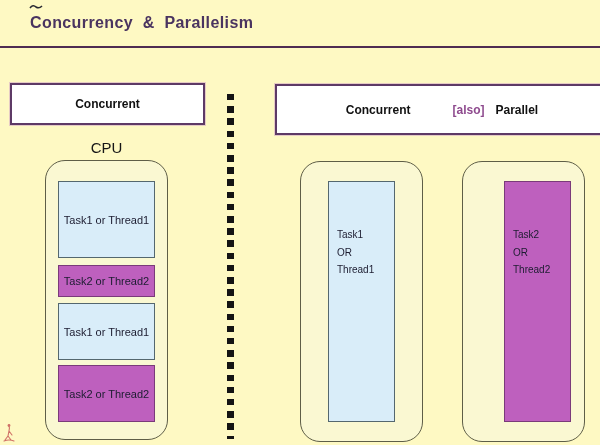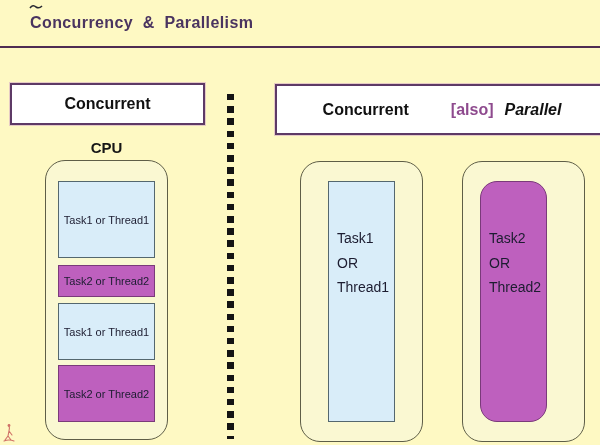--- a/index.html
+++ b/index.html
@@ -13,28 +13,28 @@
     left:30px;top:14px;font-size:16px;font-weight:bold;color:#4a3460;
     white-space:pre;letter-spacing:0.4px;
   }
   .top-mark{left:29px;top:4px;width:14px;height:6px;}
   .rule{left:0;top:46px;width:600px;height:2px;background:#4f2d52;}
   
   .hdr-box{
     background:#ffffff;border:2px solid #5e3a66;
     box-shadow:0 0 0 1px rgba(209,166,199,0.55);
     display:flex;align-items:center;justify-content:center;
-    font-size:16px;font-weight:bold;color:#111111;
+    font-size:12px;font-weight:bold;color:#111111;
   }
   .hdr-left{left:10px;top:83px;width:191px;height:38px;}
   .hdr-right{left:275px;top:84px;width:330px;height:47px;}
   .also{color:#8e4a8e;margin:0 7px 0 10px;padding-left:32px;}
-  .hdr-part3{margin-left:4px;font-style:italic;}
+  .hdr-part3{margin-left:4px;}
   
-  .cpu-label{font-size:15px;color:#161616;text-align:center;width:123px;font-weight:bold;}
+  .cpu-label{font-size:15px;color:#161616;text-align:center;width:123px;}
   .lbl-cpu{left:45px;top:139px;}
   .lbl-cpu1{left:300px;top:139px;}
   .lbl-cpu2{left:462px;top:139px;}
   
   .cpu-shell{
     width:123px;background:#faf8d2;border:1.5px solid #5e5e47;border-radius:20px;
     box-sizing:border-box;
   }
   .cpu-left-shell{left:45px;top:160px;height:280px;}
   .cpu1-shell{left:300px;top:161px;height:281px;}
@@ -47,25 +47,25 @@
   }
   .blue{background:#d9edf9;border:1px solid #54676f;align-items:center;}
   .magenta{background:#be60be;border:1px solid #7a3a7a;}
   .s1{top:181px;height:77px;}
   .s2{top:265px;height:32px;}
   .s3{top:303px;height:57px;}
   .s4{top:365px;height:57px;}
   
   .tall-task{
     top:181px;width:67px;height:241px;box-sizing:border-box;
-    font-size:14px;color:#1c1c30;
+    font-size:10px;color:#1c1c30;
     padding:44px 4px 0 8px;white-space:pre-line;line-height:1.75;
   }
   .tall1{left:328px;}
-  .tall2{left:480px;border-radius:17px;}
+  .tall2{left:504px;}
   
   .divider{
     left:227px;top:94px;width:7px;height:345px;
     background:repeating-linear-gradient(to bottom,#141414 0 6.5px,transparent 6.5px 12.2px);
   }
   
   .signature{left:1px;top:423px;width:16px;height:20px;opacity:0.8;}
 </style>
 </head>
 <body>

